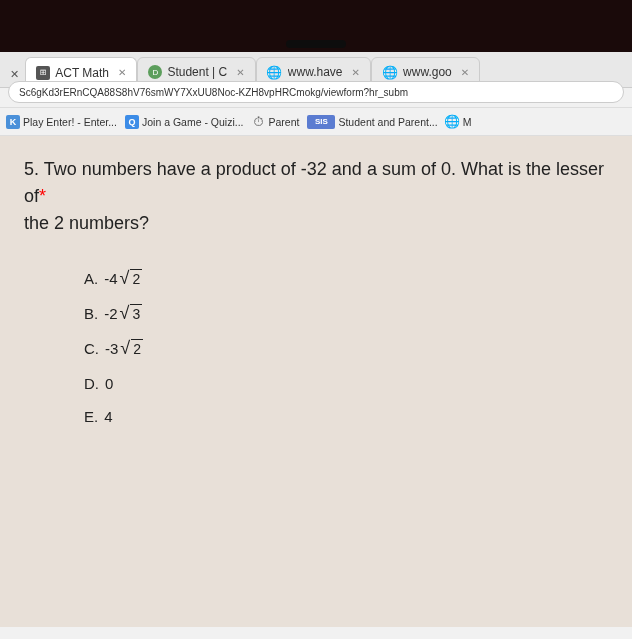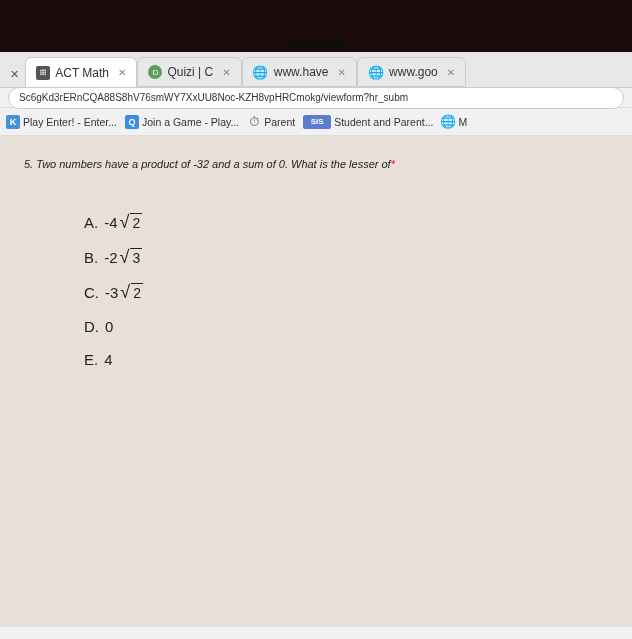--- a/index.html
+++ b/index.html
@@ -90,21 +90,21 @@
       color: #888;
       font-size: 10px;
       flex-shrink: 0;
     }
 
     
     .address-bar {
       background: #f1f1f1;
       padding: 4px 8px;
       display: flex;
-      align-items: center;
+      align-items: flex-end;
       height: 20px;
       border-bottom: 1px solid #ddd;
     }
 
     .address-input {
       flex: 1;
       background: white;
       border: 1px solid #ccc;
       border-radius: 12px;
       padding: 2px 10px;
@@ -151,25 +151,24 @@
 
     
     .page-content {
       background: #e8e0d8;
       height: calc(587px - 36px - 32px - 28px);
       padding: 20px 24px;
       overflow: hidden;
     }
 
     .question-text {
-      font-size: 11px;
+      font-size: 18px;
       color: #222;
       line-height: 1.5;
-      margin-bottom: 40px;
-      font-style: italic;
+      margin-bottom: 32px;
     }
 
     .required-star {
       color: red;
     }
 
     .answer-options {
       display: flex;
       flex-direction: column;
       gap: 16px;
@@ -307,21 +306,21 @@
     </div>
 
     <div class="tab">
       <span class="tab-grid-icon">⊞</span>
       <span class="tab-label">ACT Math</span>
       <span class="tab-x">✕</span>
     </div>
 
     <div class="tab tab-inactive">
       <span class="desmos-icon">D</span>
-      <span class="tab-label">Quizi | C</span>
+      <span class="tab-label">Student | C</span>
       <span class="tab-x">✕</span>
     </div>
 
     <div class="tab tab-inactive">
       <span class="globe-icon">🌐</span>
       <span class="tab-label">www.have</span>
       <span class="tab-x">✕</span>
     </div>
 
     <div class="tab tab-inactive">
@@ -335,40 +334,41 @@
     <div class="address-input">Sc6gKd3rERnCQA88S8hV76smWY7XxUU8Noc-KZH8vpHRCmokg/viewform?hr_subm</div>
   </div>
 
   <div class="bookmarks-bar">
     <div class="bookmark-item">
       <span class="bookmark-icon kahoot-icon">K</span>
       <span>Play Enter! - Enter...</span>
     </div>
     <div class="bookmark-item">
       <span class="bookmark-icon quizlet-icon">Q</span>
-      <span>Join a Game - Play...</span>
+      <span>Join a Game - Quizi...</span>
     </div>
     <div class="bookmark-item">
       <span class="bookmark-icon history-icon">⏱</span>
       <span>Parent</span>
     </div>
     <div class="bookmark-item">
       <span class="bookmark-icon sis-icon">SIS</span>
       <span>Student and Parent...</span>
     </div>
     <div class="bookmark-item">
       <span class="bookmark-icon globe-icon">🌐</span>
       <span>M</span>
     </div>
   </div>
 
   <div class="page-content">
     <div class="question-text">
       <span>5. </span><span>Two numbers have a product of -32 and a sum of 0.  What is the lesser of</span><span class="required-star">*</span>
       <br>
+      <span>the 2 numbers?</span>
     </div>
 
     <div class="answer-options">
 
       <div class="answer-option">
         <span class="option-label">A.</span>
         <span class="option-value">
           <span>-4</span>
           <span class="radical">
             <span class="radical-symbol">√</span>

